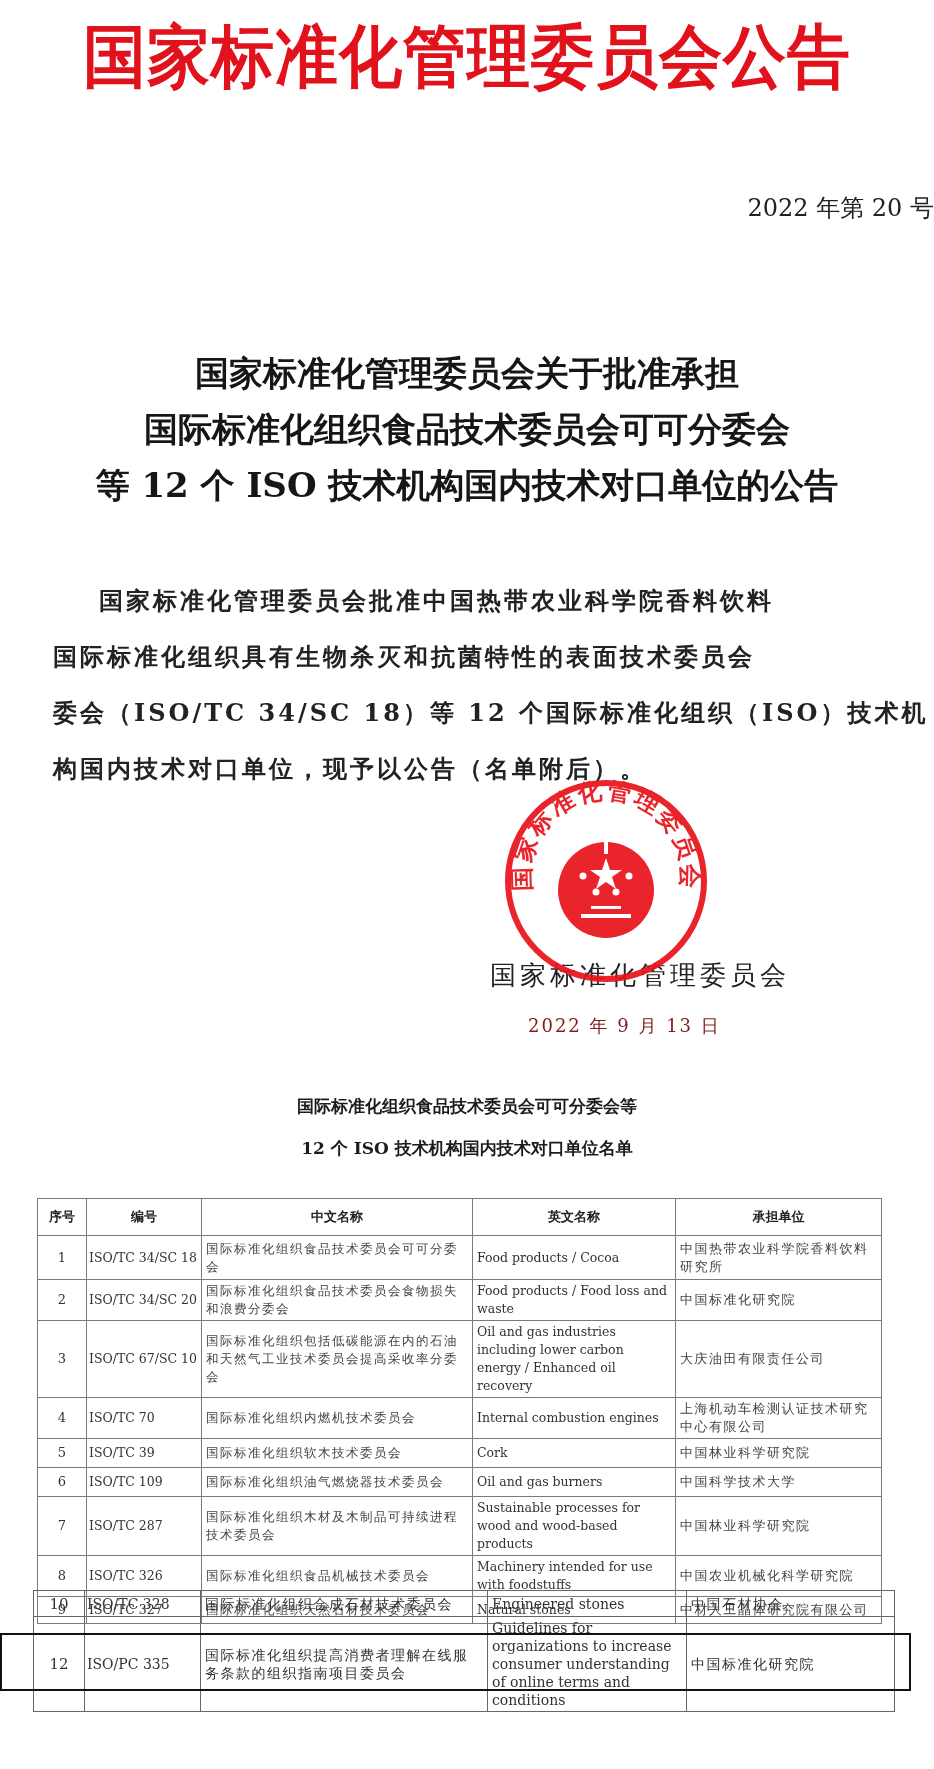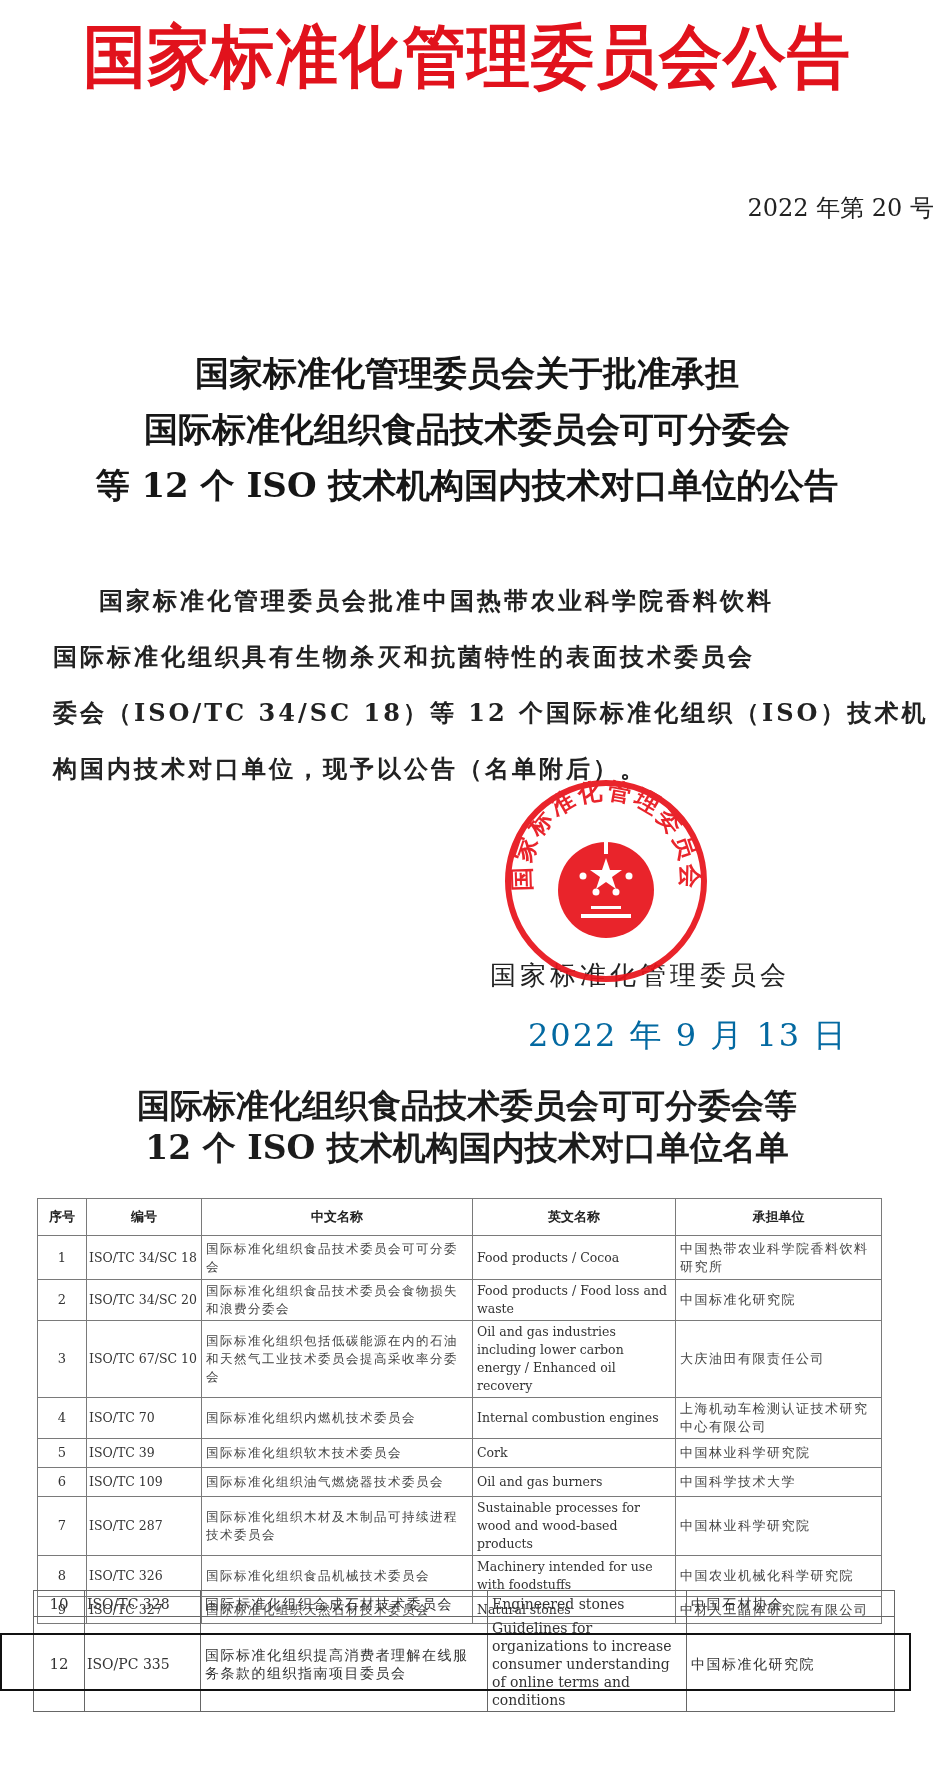--- a/index.html
+++ b/index.html
@@ -11,23 +11,23 @@
     font-size:63px; letter-spacing:1px; line-height:78px; transform:scaleY(1.08); }
   .issue-no { left:0; top:192px; width:934px; text-align:right; font-size:24px; color:#222; }
   .title { left:0; top:345px; width:934px; text-align:center; font-size:34px; font-weight:bold;
     line-height:56px; color:#161616; }
   .title div { white-space:nowrap; }
   .body-para { left:85px; top:573px; width:790px; font-size:24px; line-height:56px; color:#222;
     letter-spacing:3px; }
   .body-para div { white-space:nowrap;font-weight:bold; }
   .indent { padding-left:14px; }
   .sign-org { left:490px; top:958px; font-size:26px; letter-spacing:4px; color:#222; white-space:nowrap; }
-  .sign-date { left:528px; top:1014px; font-size:32px; letter-spacing:2px; color:#0369a1; white-space:nowrap; }
+  .sign-date { left:528px; top:1014px; font-size:18px; letter-spacing:2px; color:#7f1d1d; white-space:nowrap; }
   .stamp { left:503px; top:778px; width:206px; height:206px; }
-  .list-title { left:0; top:1085px; width:934px; text-align:center; font-size:33px; font-weight:bold;
+  .list-title { left:0; top:1085px; width:934px; text-align:center; font-size:17px; font-weight:bold;
     line-height:42px; color:#1c1c1c; }
   table { border-collapse:collapse; position:absolute; table-layout:fixed; }
   td, th { border:1.6px solid #7a7a7a; padding:2px 4px; font-size:12.5px; line-height:18px; color:#333;
     vertical-align:middle; }
   th { font-weight:bold; font-family:"DejaVu Sans","Liberation Sans",sans-serif; font-size:13px; height:32px; color:#222; }
   td.num { text-align:center; font-size:13px; }
   td.code { font-size:12.5px; padding-left:2px; }
   td.cn { font-family:"DejaVu Sans","Liberation Sans",sans-serif; font-size:12.5px; letter-spacing:1.5px; color:#444; }
   td.en { font-size:12.5px; color:#333; }
   td.org { font-family:"DejaVu Sans","Liberation Sans",sans-serif; font-size:13px; letter-spacing:1.5px; color:#444; }

